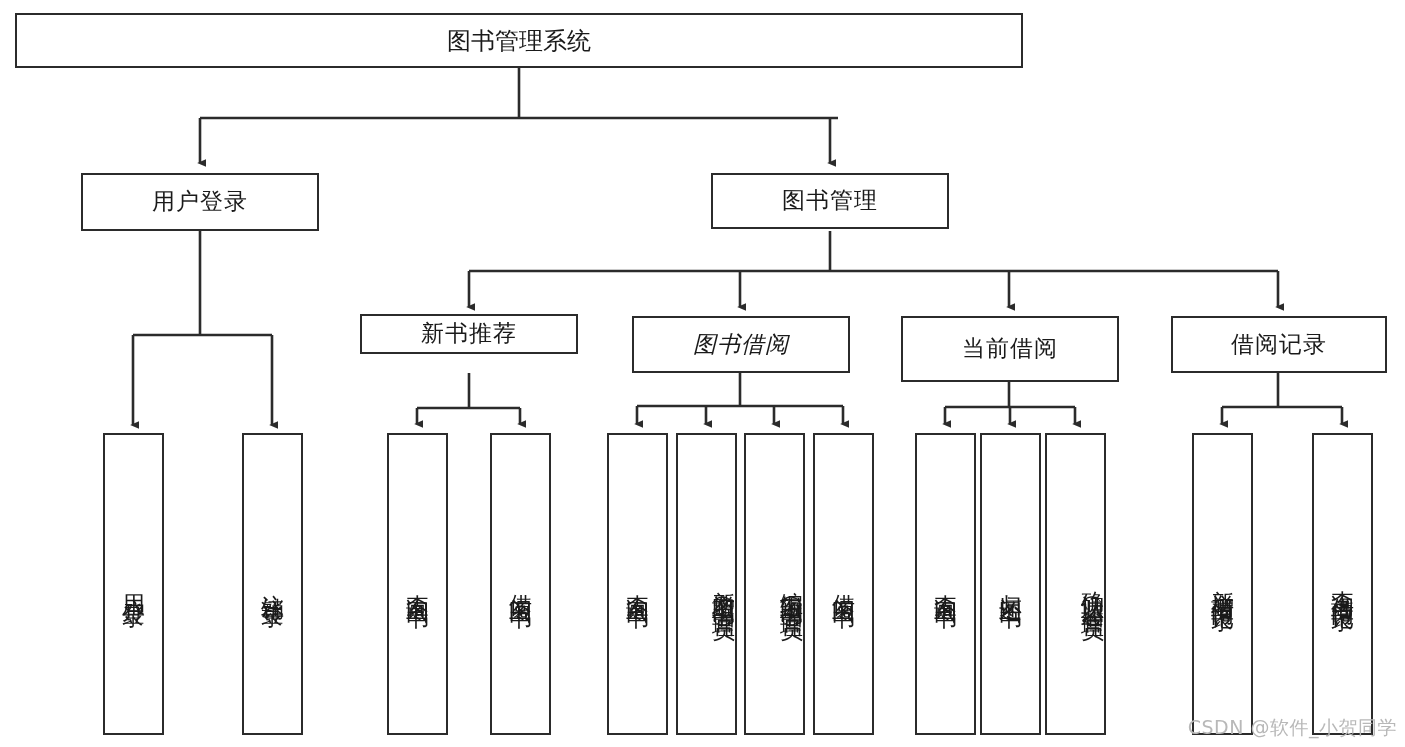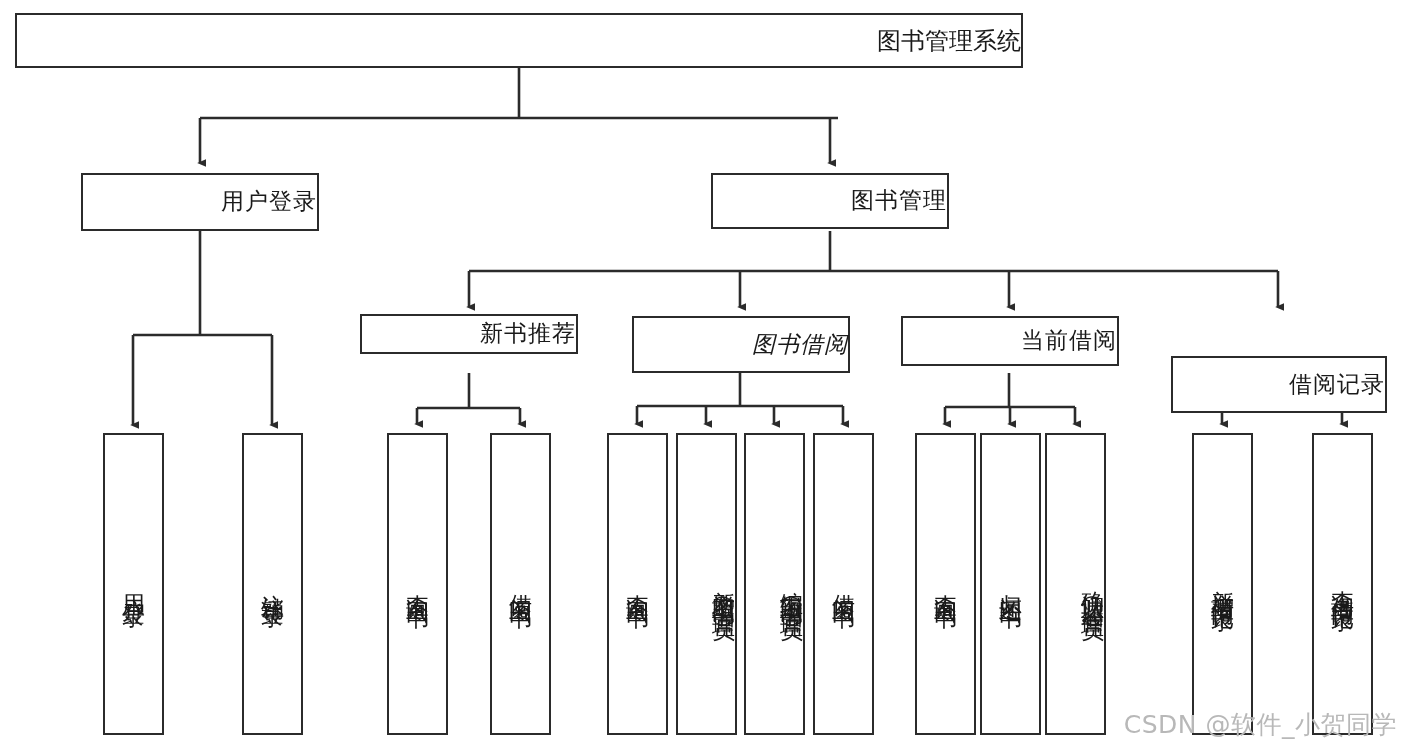--- a/index.html
+++ b/index.html
@@ -17,21 +17,21 @@
     background: #ffffff;
     overflow: hidden;
   }
   .node {
     position: absolute;
     box-sizing: border-box;
     border: 2px solid #2b2b2b;
     background: #ffffff;
     display: flex;
     align-items: center;
-    justify-content: flex-end;
+    justify-content: center;
     color: #1a1a1a;
   }
   .node.h {
     font-size: 23px;
     letter-spacing: 1px;
     line-height: 1.1;
   }
   .node.root {
     font-size: 24px;
   }
@@ -54,21 +54,21 @@
     left: 0;
     top: 0;
     width: 1405px;
     height: 747px;
     pointer-events: none;
   }
   .watermark {
     position: absolute;
     right: 8px;
     bottom: 6px;
-    font-size: 25px;
+    font-size: 19px;
     color: #b8b8b8;
     white-space: nowrap;
     letter-spacing: 0.5px;
   }
 </style>
 </head>
 <body>
 
 <div id="canvas">
 
@@ -132,24 +132,24 @@
   <div class="node h" style="left:711px; top:173px; width:238px; height:56px;">
     <span>图书管理</span>
   </div>
 
   <div class="node h" style="left:360px; top:314px; width:218px; height:40px;">
     <span>新书推荐</span>
   </div>
   <div class="node h" style="left:632px; top:316px; width:218px; height:57px;font-style:italic;">
     <span>图书借阅</span>
   </div>
-  <div class="node h" style="left:901px; top:316px; width:218px; height:50px;">
+  <div class="node h" style="left:901px; top:316px; width:218px; height:66px;">
     <span>当前借阅</span>
   </div>
-  <div class="node h" style="left:1171px; top:316px; width:216px; height:57px;margin-top:40px;">
+  <div class="node h" style="left:1171px; top:316px; width:216px; height:57px;">
     <span>借阅记录</span>
   </div>
 
   <div class="node leaf mid" style="left:103px; top:433px; width:61px; height:302px;">
     <span>用户登录</span>
   </div>
   <div class="node leaf mid" style="left:242px; top:433px; width:61px; height:302px;">
     <span>注销登录</span>
   </div>
 

